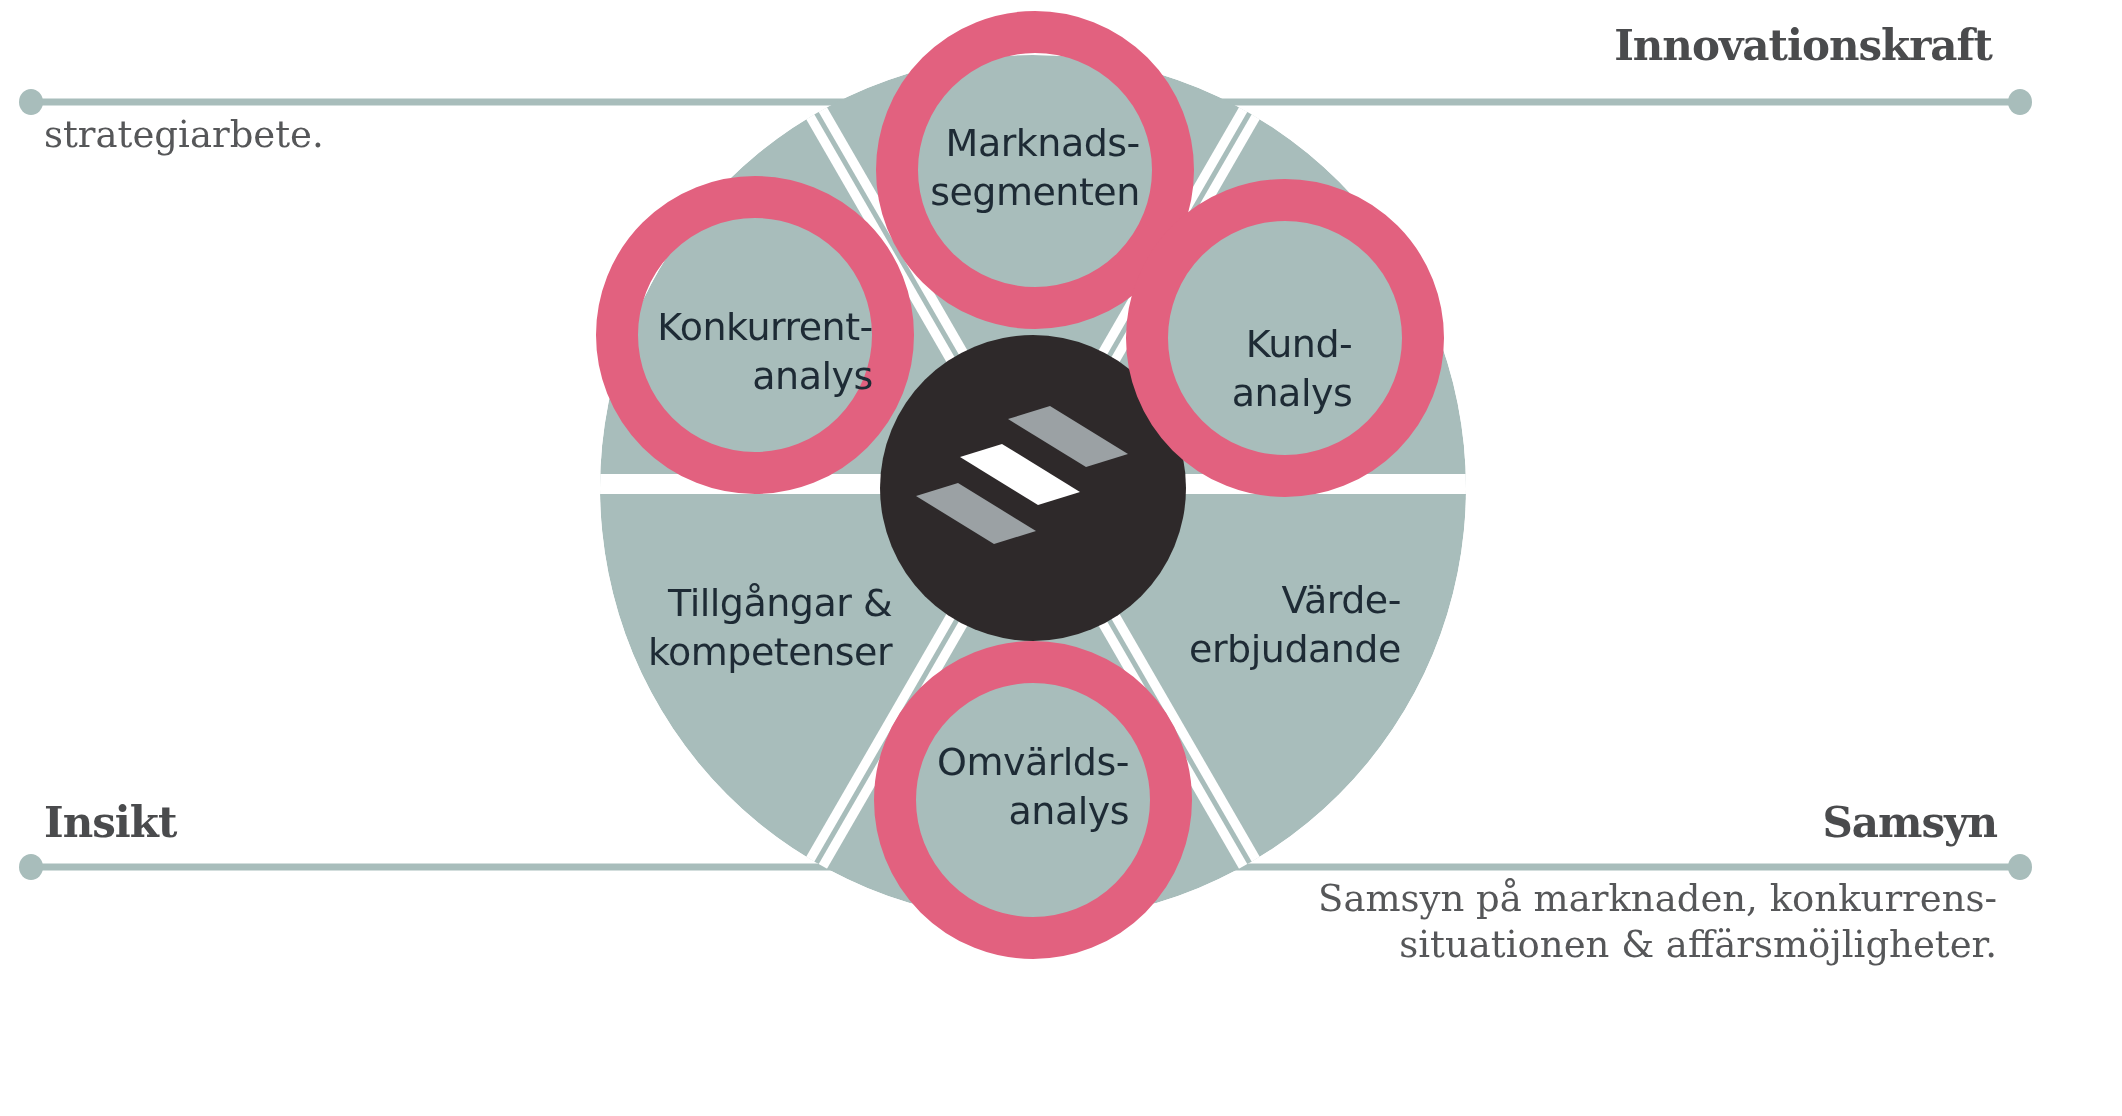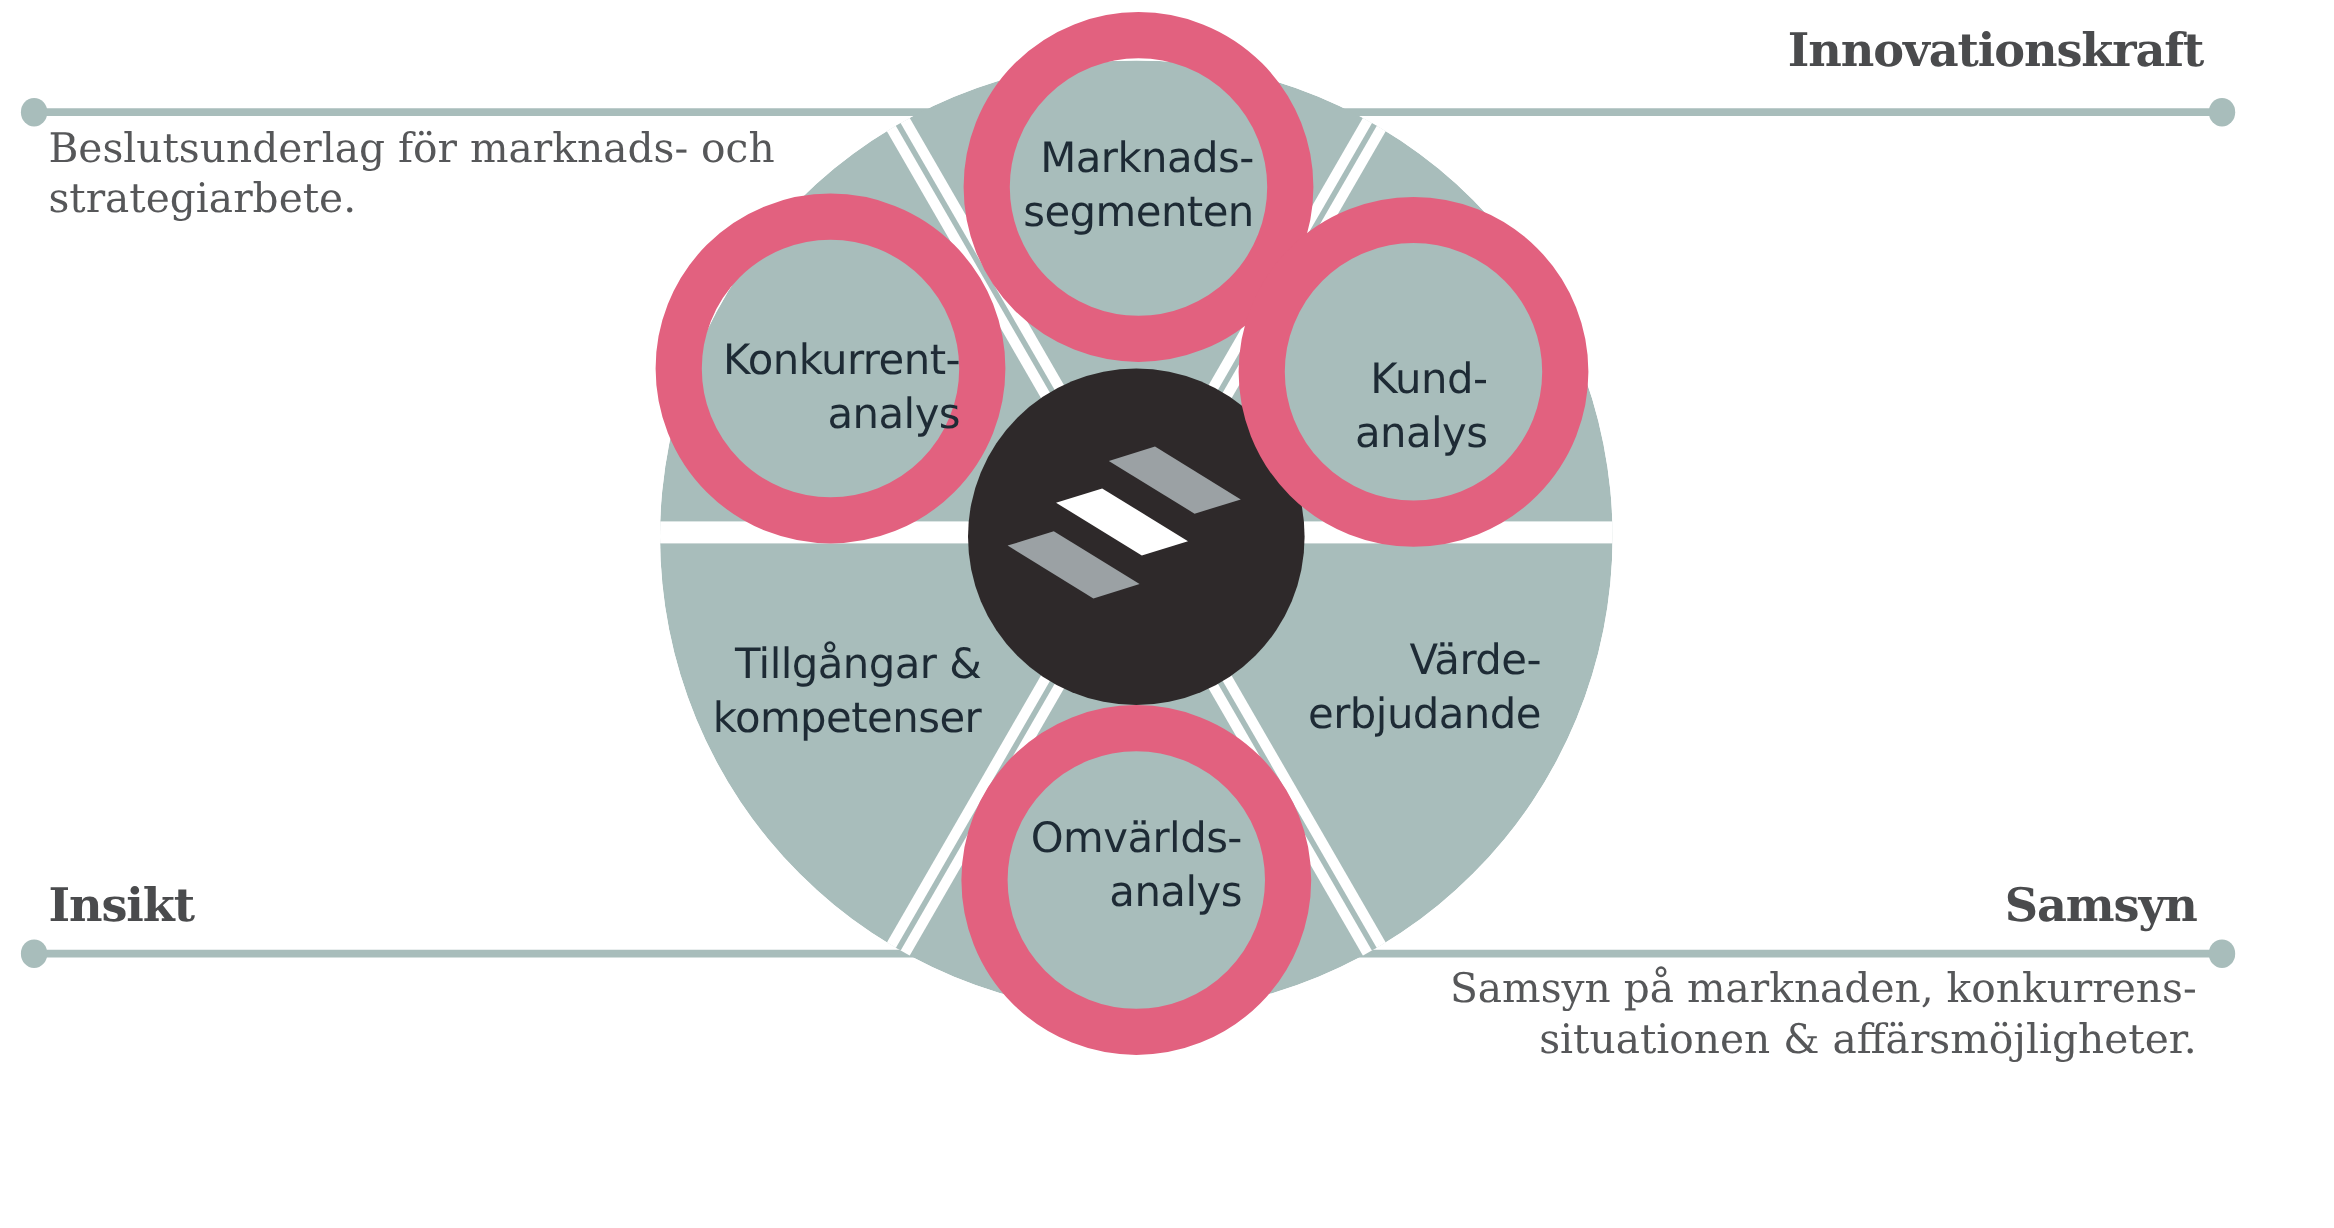--- a/index.html
+++ b/index.html
@@ -34,21 +34,21 @@
   .corner-desc{
     position:absolute;
     font-size:37px;line-height:46px;
     color:var(--c-body,#565759);
     white-space:nowrap;
   }
   .align-right{text-align:right;}
 
   .tl-title{left:44px;top:22px;}
   .tl-desc{left:44px;top:112px;}
-  .tr-title{right:119px;top:22px;margin-left:38px;}
+  .tr-title{right:130px;top:22px;margin-left:38px;}
   .tr-desc{right:125px;top:112px;}
   .bl-title{left:44px;top:799px;text-align:right;}
   .bl-desc{left:44px;top:876px;}
   .br-title{right:125px;top:799px;}
   .br-desc{right:125px;top:876px;}
 
   
   .segment-label{
     position:absolute;
     transform:translate(-50%,-50%);
@@ -110,21 +110,20 @@
       </g>
     </g>
 
     <circle class="ring" cx="1035" cy="170" r="138"></circle>
     <circle class="ring" cx="755" cy="335" r="138"></circle>
     <circle class="ring" cx="1285" cy="338" r="138"></circle>
     <circle class="ring" cx="1033" cy="800" r="138"></circle>
   </svg>
 
   <div class="corner-desc tl-desc">
-    <div>Beslutsunderlag för marknads- och</div>
     <div>strategiarbete.</div>
   </div>
 
   <div class="corner-title tr-title align-right">Innovationskraft</div>
 
   <div class="corner-title bl-title">Insikt</div>
 
   <div class="corner-title br-title align-right">Samsyn</div>
   <div class="corner-desc br-desc align-right">
     <div>Samsyn på marknaden, konkurrens-</div>

